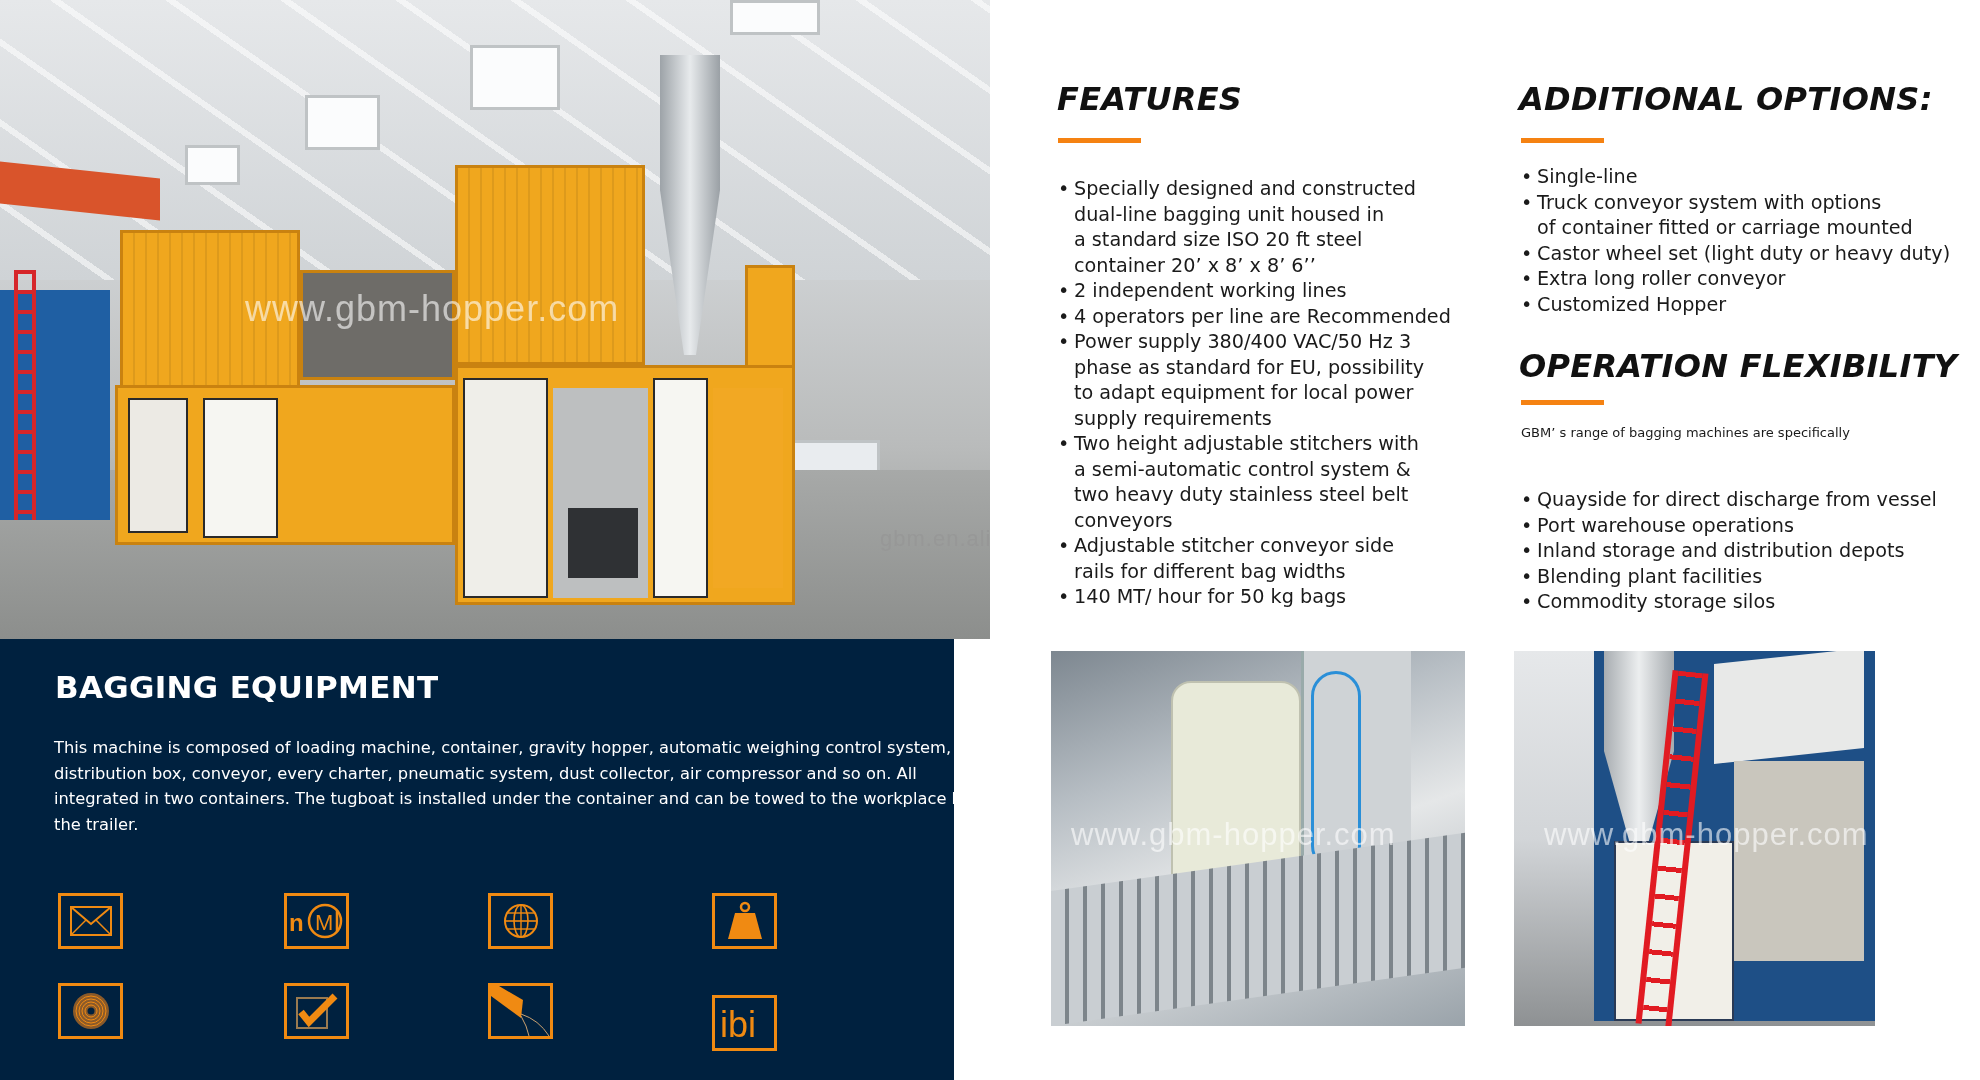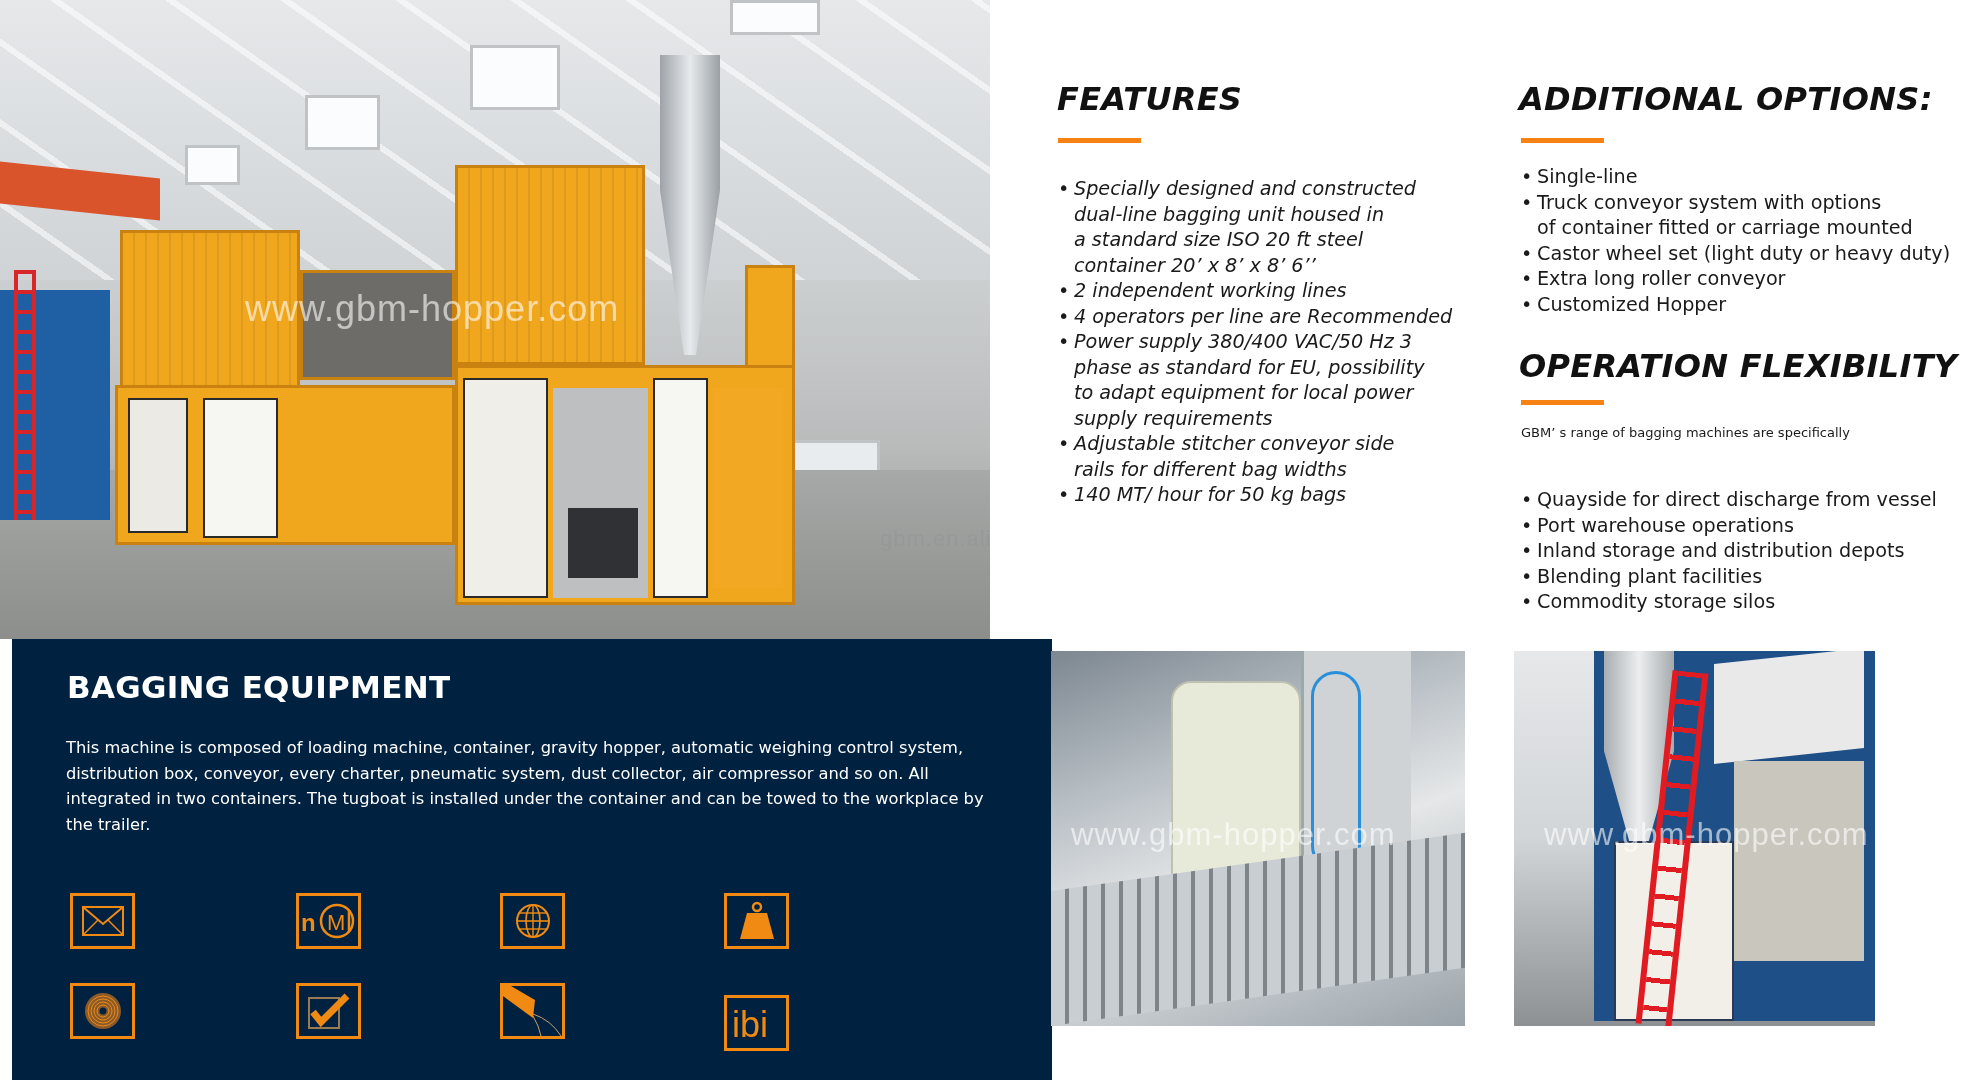--- a/index.html
+++ b/index.html
@@ -22,21 +22,21 @@
   .cont .ribs { position:absolute; inset:0; background:repeating-linear-gradient(90deg, transparent 0 10px, rgba(0,0,0,.08) 10px 12px); }
   .cyclone { position:absolute; left:660px; top:55px; width:60px; height:300px;
     background:linear-gradient(90deg,#9da3a8,#e7eaec,#9aa0a5); clip-path:polygon(0 0,100% 0,100% 45%,60% 100%,40% 100%,0 45%); }
   .blue-cont { position:absolute; left:0; top:290px; width:110px; height:230px; background:#1f5fa3; }
   .ladder { position:absolute; left:14px; top:270px; width:22px; height:250px;
     background:repeating-linear-gradient(180deg,#d6262a 0 4px, transparent 4px 20px); border-left:4px solid #d6262a; border-right:4px solid #d6262a; }
   .watermark { position:absolute; color:rgba(255,255,255,.6); font-family:"Liberation Sans", sans-serif; font-size:36px; letter-spacing:1px; }
   .watermark.grey { color:rgba(150,150,150,.75); font-size:22px; }
 
   
-  .panel { position:absolute; left:12px; top:639px; width:1040px; height:441px; background:#00213f; color:#fff; }
+  .panel { position:absolute; left:0; top:639px; width:954px; height:441px; background:#00213f; color:#fff; }
   .panel h2 { position:absolute; left:55px; top:30px; font-size:31px; font-weight:bold; letter-spacing:.3px; color:#ffffff; }
   .panel p { position:absolute; left:54px; top:96px; width:930px; font-size:16.3px; line-height:25.5px; color:#ffffff; }
   .icon-box { position:absolute; width:65px; height:56px; border:3px solid #f08a12; display:flex; align-items:center; justify-content:center; color:#f08a12; }
   .icon-box svg { display:block; }
 
   
   .heading { position:absolute; font-size:32px; font-weight:bold; color:#111; letter-spacing:.3px;font-style:italic; }
   .underline { position:absolute; width:83px; height:5px; background:#f58212; }
   .list { position:absolute; list-style:none; font-size:19.2px; line-height:25.5px; color:#1a1a1a; }
   .list li { position:relative; padding-left:16px; }
@@ -162,38 +162,44 @@
   </div>
   <div class="icon-box" style="left:712px;top:344px;margin-top:12px;">
     <svg width="54" height="40" viewBox="0 0 54 40">
         <text x="2" y="34" font-family="Liberation Sans, sans-serif" font-size="36" fill="#f08a12">ibi</text>
       </svg>
   </div>
 </div>
 
 <div class="heading" style="left:1057px;top:80px;">FEATURES</div>
 <div class="underline" style="left:1058px;top:138px;"></div>
-<ul class="list" id="features-list" style="left:1058px;top:176px;width:420px;font-style:italic;">
+<ul class="list" id="features-list" style="left:1058px;top:176px;width:420px;">
     <li>
       <span class="cont-line">Specially designed and constructed</span>
       <span class="cont-line">dual-line bagging unit housed in</span>
       <span class="cont-line">a standard size ISO 20 ft steel</span>
       <span class="cont-line">container 20’ x 8’ x 8’ 6’’</span>
     </li>
     <li>
       <span class="cont-line">2 independent working lines</span>
     </li>
     <li>
       <span class="cont-line">4 operators per line are Recommended</span>
     </li>
     <li>
       <span class="cont-line">Power supply 380/400 VAC/50 Hz 3</span>
       <span class="cont-line">phase as standard for EU, possibility</span>
       <span class="cont-line">to adapt equipment for local power</span>
       <span class="cont-line">supply requirements</span>
+    </li>
+    <li>
+      <span class="cont-line">Two height adjustable stitchers with</span>
+      <span class="cont-line">a semi-automatic control system &amp;</span>
+      <span class="cont-line">two heavy duty stainless steel belt</span>
+      <span class="cont-line">conveyors</span>
     </li>
     <li>
       <span class="cont-line">Adjustable stitcher conveyor side</span>
       <span class="cont-line">rails for different bag widths</span>
     </li>
     <li>
       <span class="cont-line">140 MT/ hour for 50 kg bags</span>
     </li>
   </ul>
 

